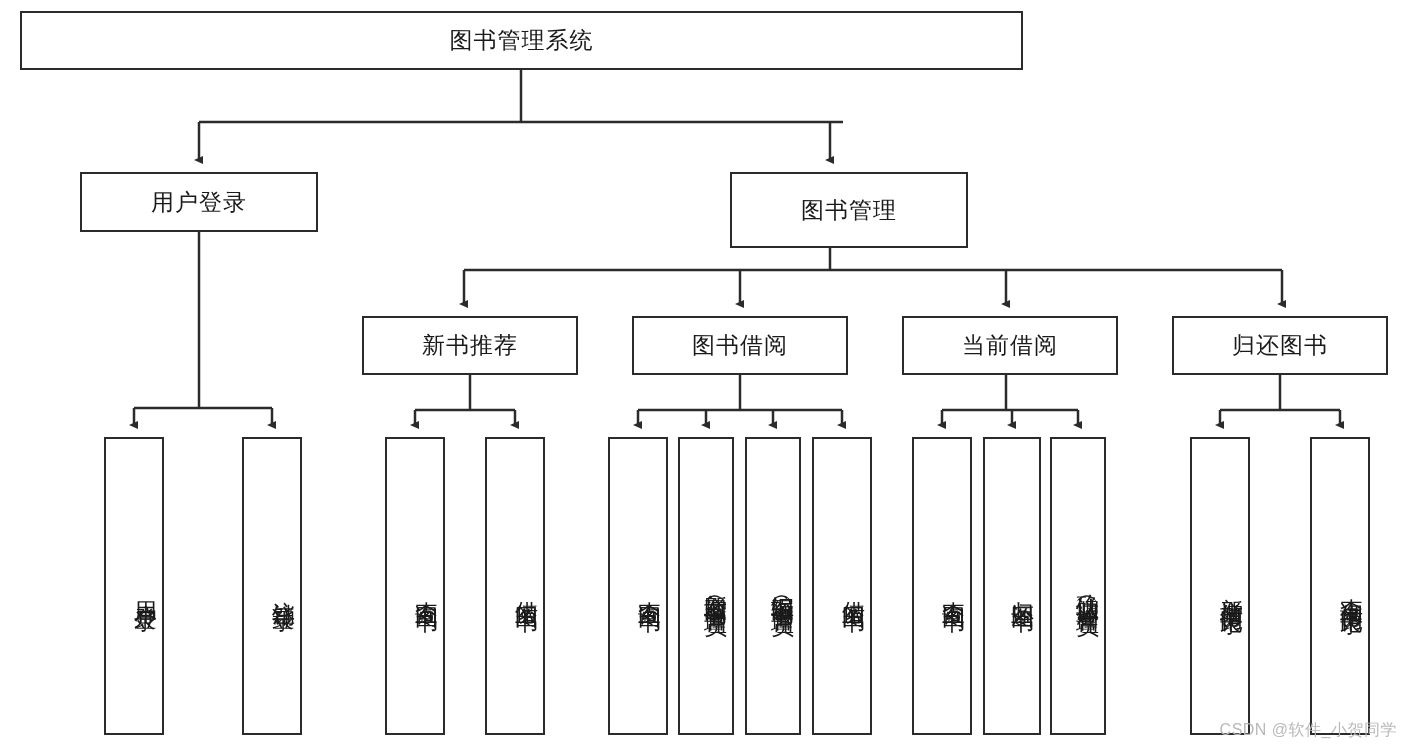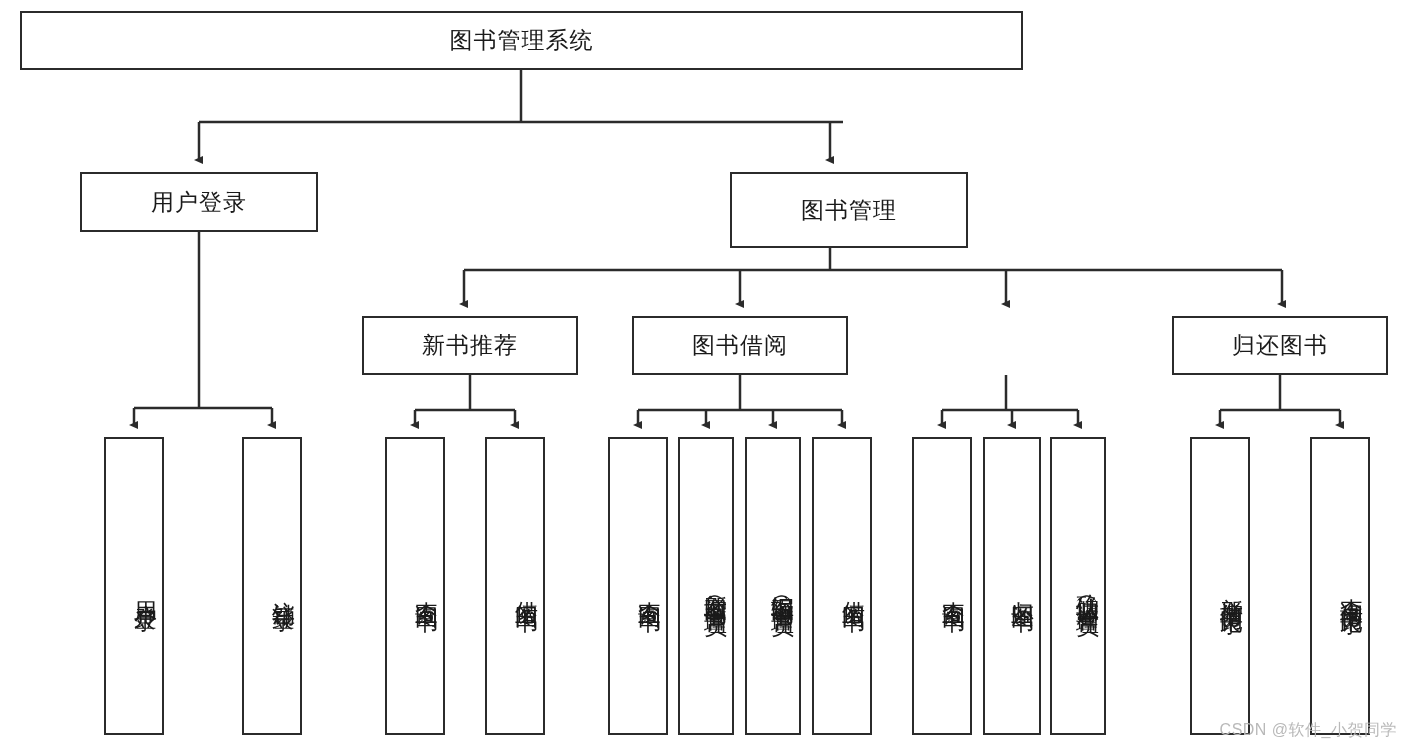--- a/index.html
+++ b/index.html
@@ -108,20 +108,23 @@
   <div class="node h" style="left: 710px; top: 172px; width: 238px; height: 76px; border-color: rgb(43, 43, 43); background: rgb(255, 255, 255); color: rgb(26, 26, 26); margin-left: 20px;">
     <span>图书管理</span>
   </div>
 
   <div class="node h" style="left: 632px; top: 316px; width: 216px; height: 59px; border-color: rgb(43, 43, 43); background: rgb(255, 255, 255); color: rgb(26, 26, 26);">
     <span>图书借阅</span>
   </div>
   <div class="node h" style="left: 362px; top: 316px; width: 216px; height: 59px; border-color: rgb(43, 43, 43); background: rgb(255, 255, 255); color: rgb(26, 26, 26);">
     <span>新书推荐</span>
   </div>
+  <div class="node h" style="left: 902px; top: 316px; width: 216px; height: 59px; border-color: rgb(43, 43, 43); background: rgb(255, 255, 255); color: rgb(26, 26, 26);">
+    <span>当前借阅</span>
+  </div>
   <div class="node h" style="left: 1172px; top: 316px; width: 216px; height: 59px; border-color: rgb(43, 43, 43); background: rgb(255, 255, 255); color: rgb(26, 26, 26);">
     <span>归还图书</span>
   </div>
 
   <div class="node v" style="left: 104px; top: 437px; width: 60px; height: 298px; border-color: rgb(43, 43, 43); background: rgb(255, 255, 255); color: rgb(26, 26, 26);">
     <span>用户登录</span>
   </div>
   <div class="node v" style="left: 242px; top: 437px; width: 60px; height: 298px; border-color: rgb(43, 43, 43); background: rgb(255, 255, 255); color: rgb(26, 26, 26);">
     <span>注销登录</span>
   </div>

